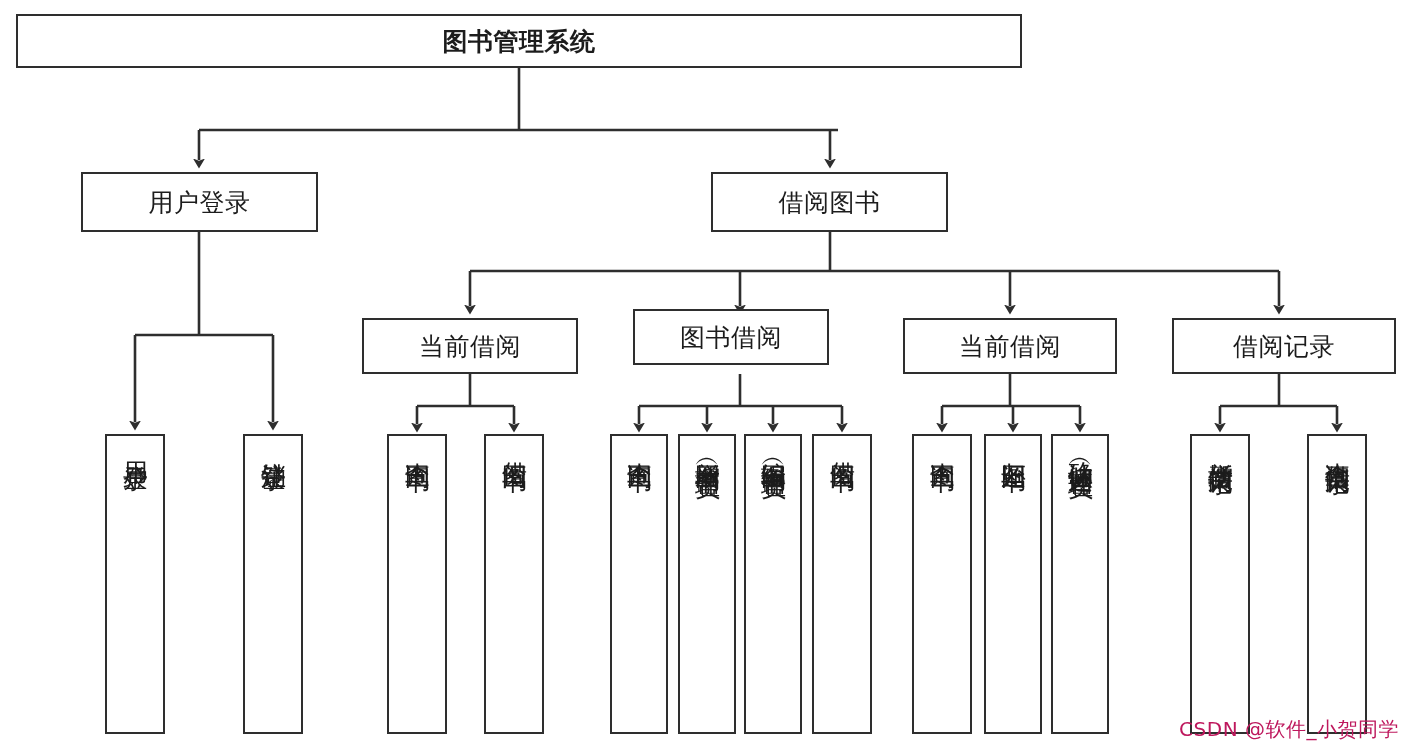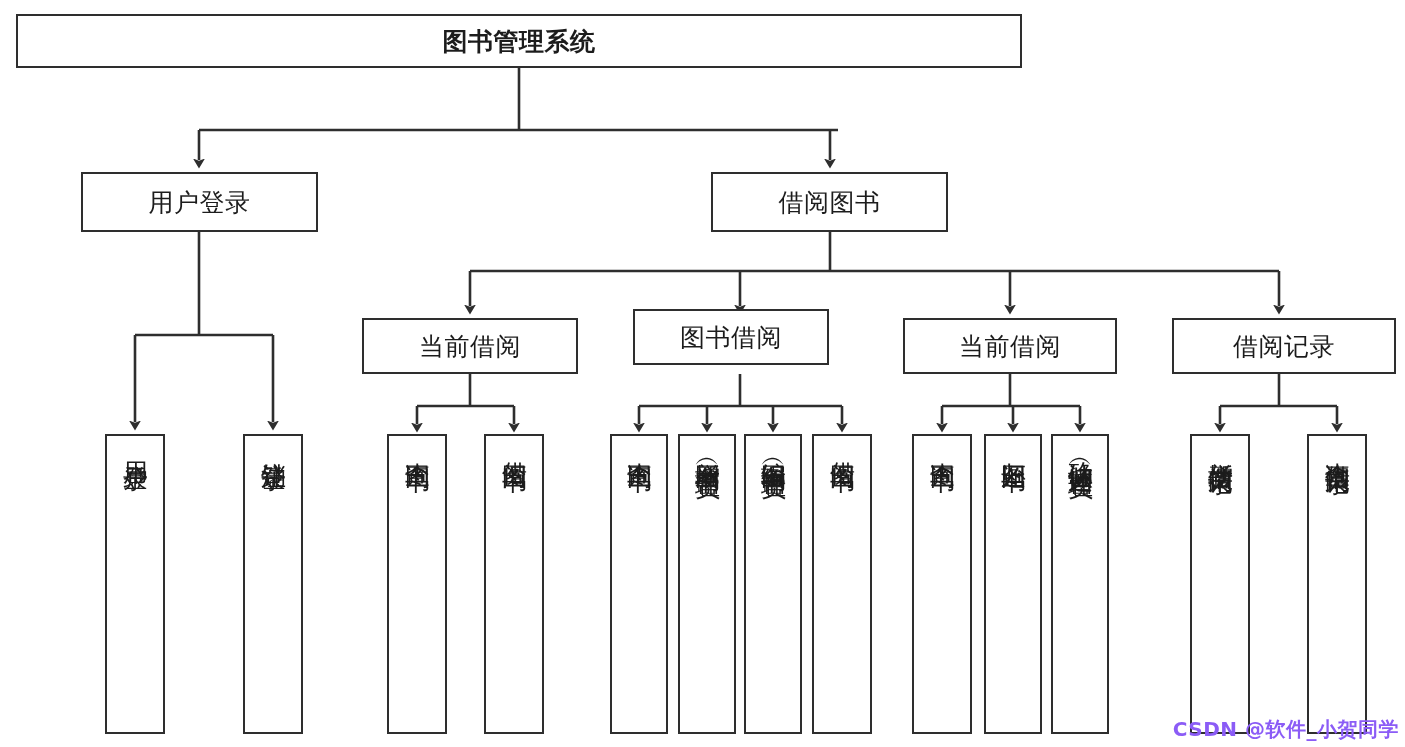--- a/index.html
+++ b/index.html
@@ -58,25 +58,24 @@
     font-size: 25px;
     line-height: 1.12;
     letter-spacing: 2px;
     white-space: nowrap;
   }
   .watermark {
     position: absolute;
     right: 6px;
     bottom: 4px;
     font-size: 20px;
-    color: #8b5cf6;
+    color: #be185d;
     letter-spacing: 0.5px;
     white-space: nowrap;
     pointer-events: none;
-    font-weight: bold;
   }
 </style>
 </head>
 <body>
 
 <div id="canvas">
 
   <svg id="edges" viewBox="0 0 1405 747" xmlns="http://www.w3.org/2000/svg">
     <defs>
       <marker id="arrow" markerWidth="10" markerHeight="12" refX="1.5" refY="6" orient="auto" markerUnits="userSpaceOnUse">

